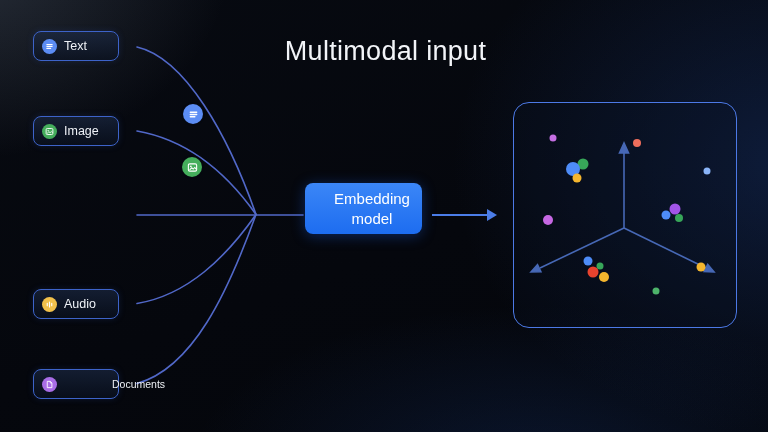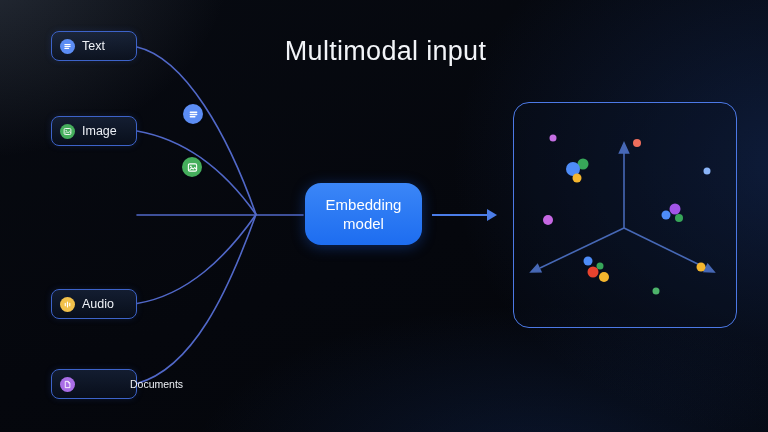--- a/index.html
+++ b/index.html
@@ -15,21 +15,21 @@
   svg.layer{position:absolute;left:0;top:0;width:768px;height:432px;pointer-events:none;}
   .base-layer{z-index:0;}
   .dots-layer{z-index:3;}
 
   .title{
     position:absolute;left:268px;top:36px;width:235px;z-index:2;
     text-align:center;color:#f2f4f8;font-size:27px;font-weight:400;letter-spacing:0.3px;
   }
 
   .input-box{
-    position:absolute;left:51px;width:86px;height:30px;z-index:2;
+    position:absolute;left:33px;width:86px;height:30px;z-index:2;
     display:flex;align-items:center;gap:7px;padding-left:8px;box-sizing:border-box;
     border:1px solid #3d63c9;border-radius:8px;
     background:linear-gradient(180deg,rgba(31,47,78,0.55),rgba(10,18,34,0.62));
     box-shadow:0 0 6px rgba(40,70,150,0.25);
   }
   .input-box .label{color:#eef1f6;font-size:12.5px;white-space:nowrap;}
   .input-box.small .label{font-size:10.5px;padding-left:48px;}
   .icon-circle{
     width:15px;height:15px;border-radius:50%;flex:0 0 auto;
     display:flex;align-items:center;justify-content:center;
@@ -37,22 +37,22 @@
   .icon-circle svg{display:block;}
 
   .badge{
     position:absolute;width:20px;height:20px;border-radius:50%;z-index:2;
     display:flex;align-items:center;justify-content:center;
     box-shadow:0 0 0 2px rgba(5,8,16,0.55);
   }
   .badge svg{display:block;}
 
   .model-box{
-    position:absolute;left:305px;top:183px;width:117px;height:62px;z-index:2;
-    border-radius:16px;display:flex;align-items:center;justify-content:center;text-align:center;
+    position:absolute;left:305px;top:183px;width:117px;height:51px;z-index:2;
+    border-radius:8px;display:flex;align-items:center;justify-content:flex-end;text-align:center;
     background:linear-gradient(180deg,#3b86f7,#1d6df0);
     box-shadow:0 2px 14px rgba(30,100,240,0.35);
     color:#ffffff;font-size:15px;line-height:1.3;font-weight:500;
   }
   .model-box .inner{width:100px;}
 
   .space-panel{
     position:absolute;left:513px;top:102px;width:224px;height:226px;z-index:1;
     border:1.5px solid #4c79e6;border-radius:16px;box-sizing:border-box;
     background:rgba(8,14,30,0.25);

